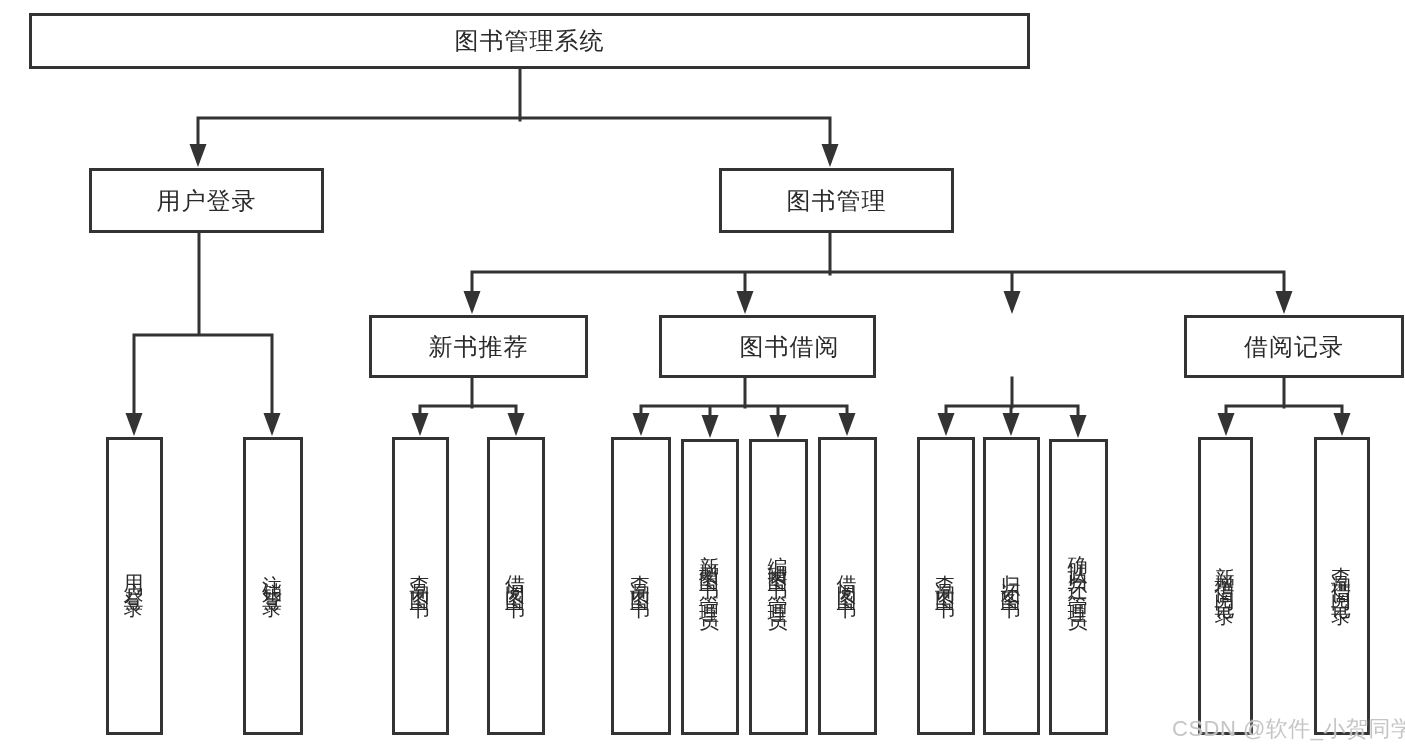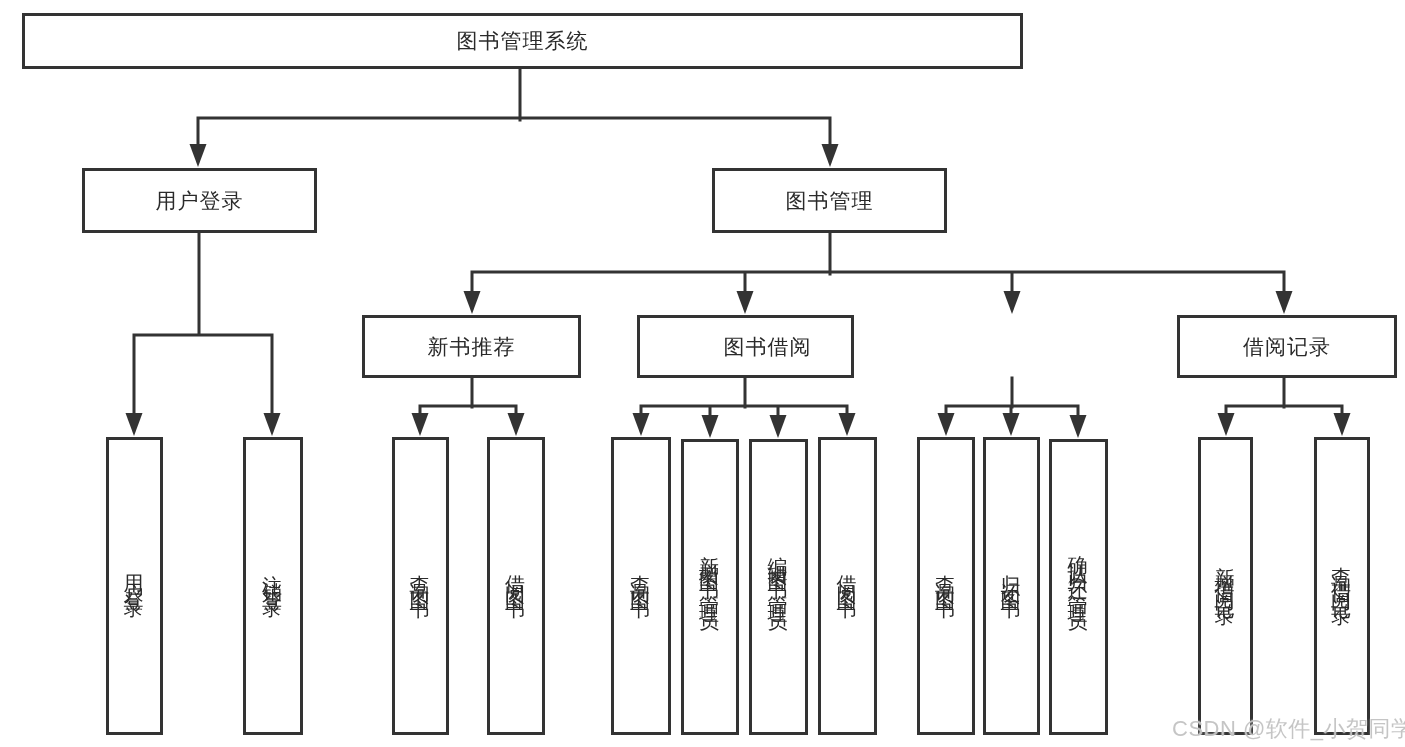--- a/index.html
+++ b/index.html
@@ -21,21 +21,21 @@
     position: absolute;
     box-sizing: border-box;
     border: 3px solid #333333;
     background: #ffffff;
     color: #2a2a2a;
     display: flex;
     align-items: center;
     justify-content: center;
     z-index: 1;
   }
-  .hbox { font-size: 21px; letter-spacing: 1px; }
+  .hbox { font-size: 24px; letter-spacing: 1px; margin-left: 7px; }
   .vbox {
     writing-mode: vertical-rl;
     text-orientation: mixed;
     font-size: 20px;
     letter-spacing: 8px;
     padding-bottom: 22px;
   }
   .watermark {
     position: absolute;
     left: 1172px;
@@ -95,21 +95,21 @@
   <div class="box hbox" style="left:82px; top:168px; width:235px; height:65px;">
     <span>用户登录</span>
   </div>
   <div class="box hbox" style="left:712px; top:168px; width:235px; height:65px;">
     <span>图书管理</span>
   </div>
 
   <div class="box hbox" style="left:362px; top:315px; width:219px; height:63px;">
     <span>新书推荐</span>
   </div>
-  <div class="box hbox" style="left:637px; top:315px; width:217px; height:63px;padding-left:44px;">
+  <div class="box hbox" style="left:652px; top:315px; width:217px; height:63px;padding-left:44px;">
     <span>图书借阅</span>
   </div>
   <div class="box hbox" style="left:1177px; top:315px; width:220px; height:63px;">
     <span>借阅记录</span>
   </div>
 
   <div class="box vbox" style="left:106px; top:437px; width:57px; height:298px;">
     <span>用户登录</span>
   </div>
   <div class="box vbox" style="left:243px; top:437px; width:60px; height:298px;">

